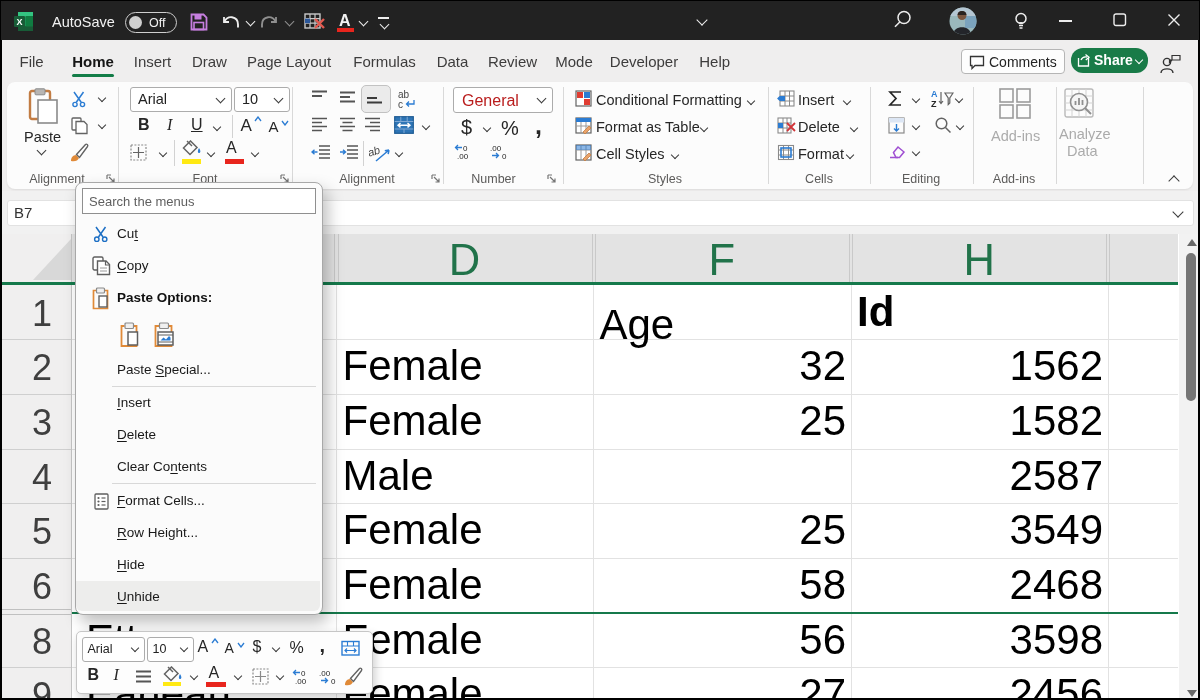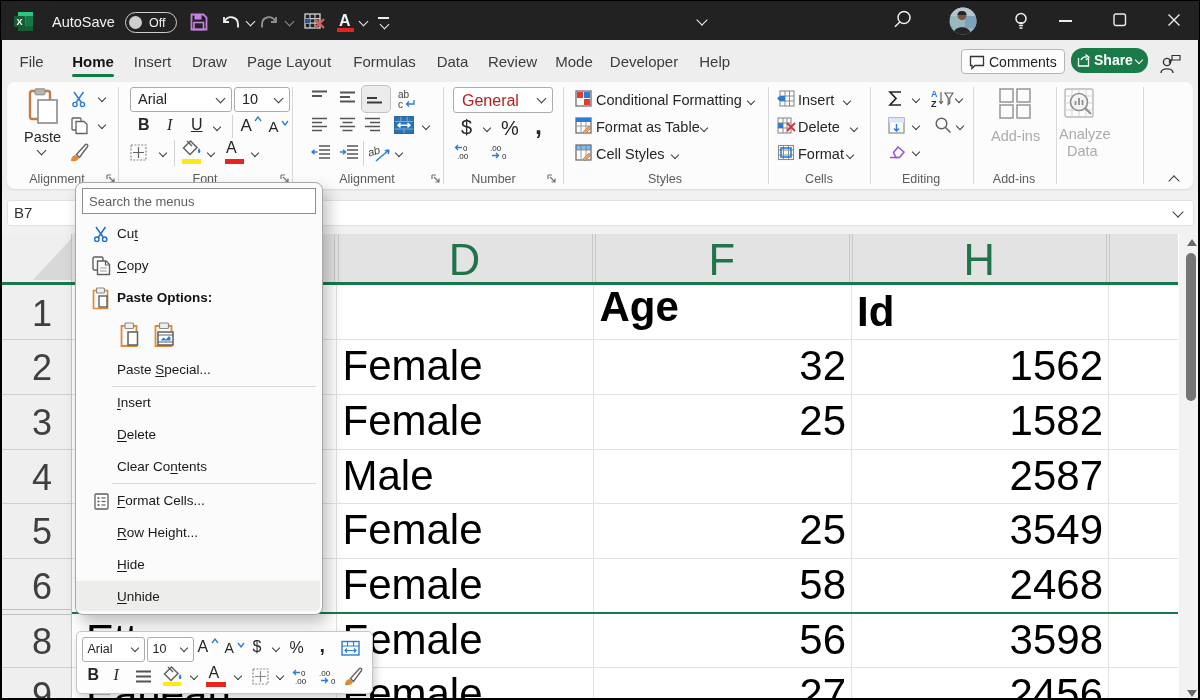--- a/index.html
+++ b/index.html
@@ -471,21 +471,21 @@
     <div class="gridh" style="left:70px;top:269.3px;width:1106px;"></div>
     <div class="gridh" style="left:70px;top:324px;width:1106px;"></div>
     <div class="gridh" style="left:70px;top:433.4px;width:1106px;"></div>
     <div class="gridv" style="left:333.5px;top:50.6px;height:413px;"></div>
     <div class="gridv" style="left:591px;top:50.6px;height:413px;"></div>
     <div class="gridv" style="left:848.5px;top:50.6px;height:413px;"></div>
     <div class="gridv" style="left:1106px;top:50.6px;height:413px;"></div>
 
     <div class="ab" style="left:70px;top:378.2px;width:1106px;height:2.3px;background:#15794b;z-index:3;"></div>
 
-    <div class="cellt" style="left:597.5px;top:46px;line-height:54.7px;font-weight:bold;">Age</div>
+    <div class="cellt" style="left:597.5px;top:64px;line-height:54.7px;font-weight:normal;">Age</div>
     <div class="cellt" style="left:855px;top:50.5px;line-height:54.7px;font-weight:bold;">Id</div>
 
     <div class="cellt" style="left:340.5px;top:105.2px;line-height:54.7px;">Female</div>
     <div class="cellt" style="left:340.5px;top:159.9px;line-height:54.7px;">Female</div>
     <div class="cellt" style="left:340.5px;top:214.6px;line-height:54.7px;">Male</div>
     <div class="cellt" style="left:340.5px;top:269.3px;line-height:54.7px;">Female</div>
     <div class="cellt" style="left:340.5px;top:324px;line-height:54.7px;">Female</div>
     <div class="cellt" style="left:340.5px;top:378.7px;line-height:54.7px;">Female</div>
     <div class="cellt" style="left:340.5px;top:433.4px;line-height:54.7px;">Female</div>
     <div class="cellt" style="left:591px;top:105.2px;width:253px;line-height:54.7px;text-align:right;">32</div>

